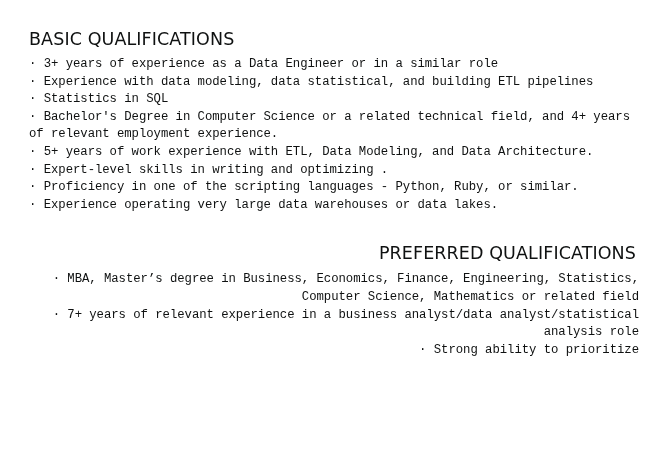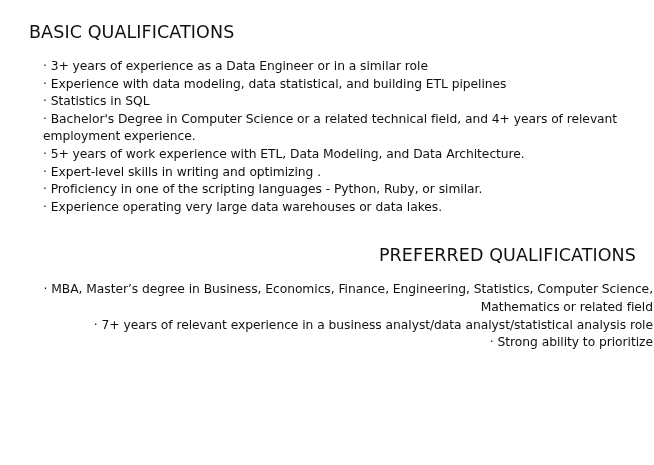--- a/index.html
+++ b/index.html
@@ -9,21 +9,21 @@
     }
     body {
       width: 654px;
       height: 465px;
       overflow: hidden;
       font-family: "DejaVu Sans", "Liberation Sans", sans-serif;
       color: #0f1111;
     }
     .page {
       position: relative;
-      padding: 20px 18px 0 29px;
+      padding: 27px 18px 0 29px;
     }
     .section {
       margin: 0;
     }
     .section + .section {
       margin-top: 27px;
       text-align: right;
     }
     .section-title {
       font-size: 17.5px;
@@ -31,22 +31,23 @@
       letter-spacing: 0.1px;
       margin: 0 0 5px 0;
       line-height: 24px;
       color: #0f1111;
     }
     .section.preferred .section-title {
       margin-bottom: 6px;
     }
     .items {
       list-style: none;
-      margin: 14px;
+      margin: 0;
       padding: 0;
+      font-family: Liberation Mono, monospace;
     }
     .item {
       font-size: 12.3px;
       line-height: 17.6px;
       margin: 0;
       padding: 0;
       color: #0f1111;
       width: 610px;
       letter-spacing: -0.05px;
     }

